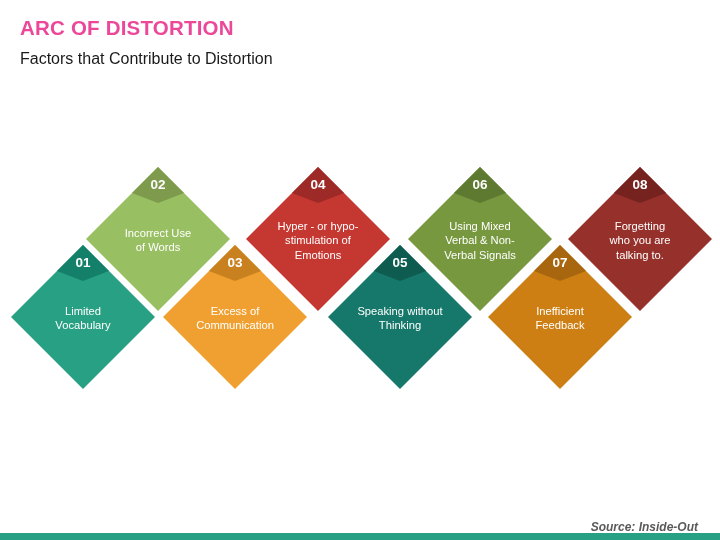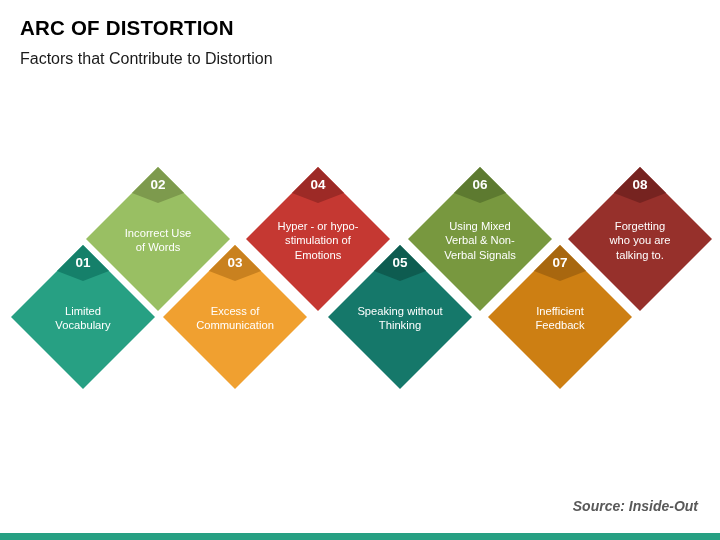--- a/index.html
+++ b/index.html
@@ -26,21 +26,21 @@
   
   #header {
     position: absolute;
     left: 20px;
     top: 16px;
     width: 680px;
   }
   #slide-title {
     font-size: 20.5px;
     font-weight: bold;
-    color: #000000;
+    color: #ec4899;
     letter-spacing: 0.2px;
     line-height: 1.2;
     margin: 0;
     white-space: nowrap;
   }
   #slide-subtitle {
     font-size: 16px;
     font-weight: normal;
     color: #1a1a1a;
     margin: 8px 0 0 0;
@@ -73,22 +73,22 @@
     font-weight: bold;
     fill: #ffffff;
     text-anchor: middle;
     dominant-baseline: middle;
   }
 
   
   #footer-source {
     position: absolute;
     right: 22px;
-    bottom: 26px;
-    font-size: 14px;
+    bottom: 6px;
+    font-size: 12px;
     font-style: italic;
     font-weight: bold;
     color: #595959;
     white-space: nowrap;
   }
   #footer-bar {
     position: absolute;
     left: 0;
     bottom: 0;
     width: 720px;

